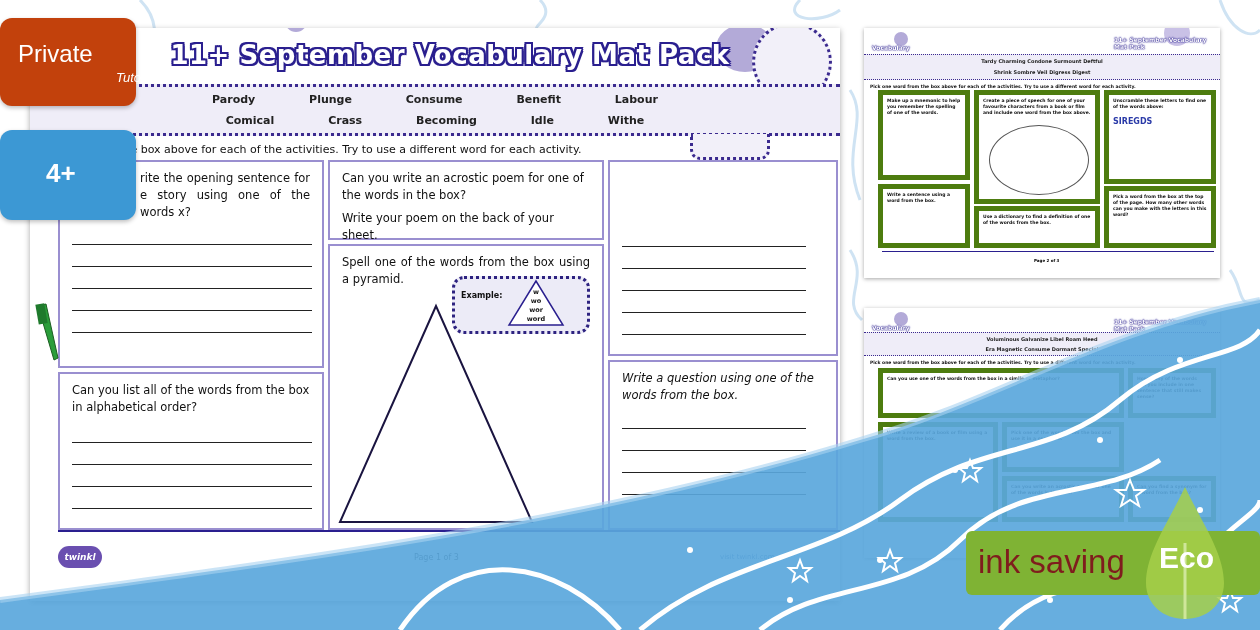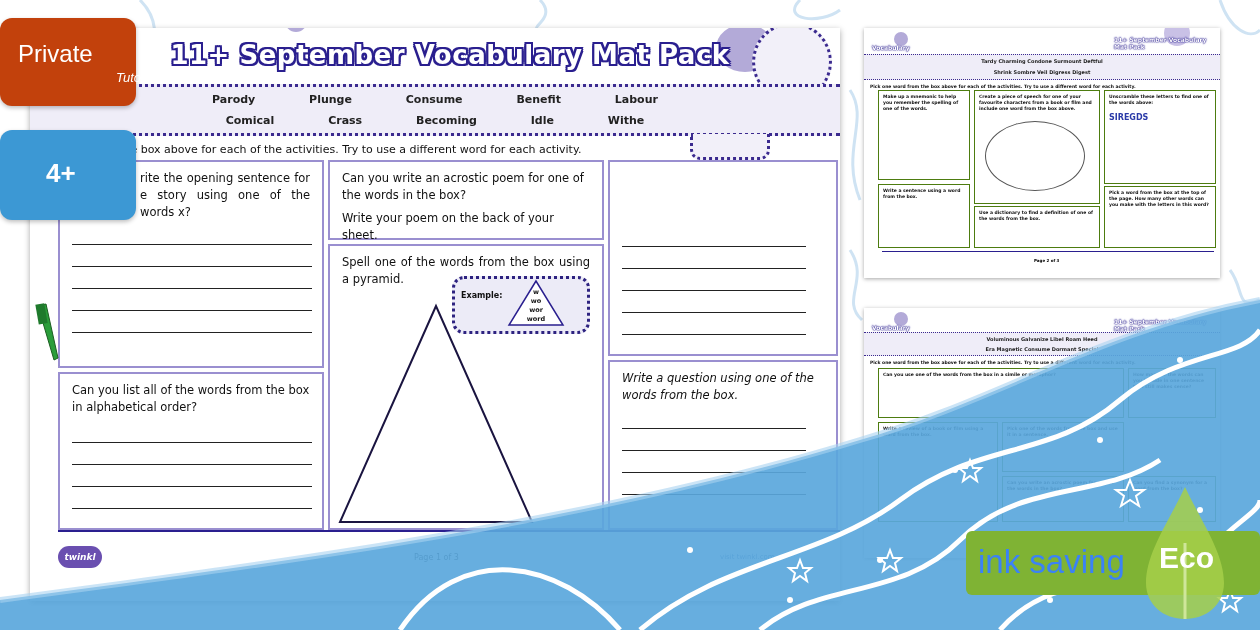--- a/index.html
+++ b/index.html
@@ -66,28 +66,28 @@
   .badge-private .b2 { position: absolute; left: 72px; top: 52px; font-size: 13px; font-style: italic; margin-left: 44px; }
   .badge-11 { left: 0; top: 130px; width: 136px; height: 90px; background: #3c98d4; }
   .badge-11 .b1 { position: absolute; left: 46px; top: 28px; font-size: 26px; font-weight: bold; }
   .thumb {
     position: absolute; background: #fff; box-shadow: 0 1px 4px rgba(0,0,0,0.35); z-index: 2; overflow: hidden;
   }
   .t-band { position: absolute; left: 0; width: 100%; background: #efedf8; border-top: 1px dotted #3b2a8f; border-bottom: 1px dotted #3b2a8f; }
   .t-title { position: absolute; font-size: 6px; font-weight: bold; color: #fff; text-shadow: 0 0 1px #2a1f8f, 0 0 1px #2a1f8f, 0 0 2px #2a1f8f; }
   .t-words { position: absolute; left: 0; width: 100%; text-align: center; font-size: 5px; font-weight: bold; color: #222; }
   .t-inst { position: absolute; left: 6px; font-size: 4.5px; font-weight: bold; color: #111; }
-  .t-box { position: absolute; border: 1px solid #4d7c0f; padding-left: 16px; }
+  .t-box { position: absolute; border: 5px solid #4d7c0f; padding-left: 16px; }
   .t-text { position: absolute; left: 4px; right: 4px; top: 3px; font-size: 4.5px; font-weight: bold; color: #111; line-height: 6px; }
   .wave { position: absolute; inset: 0; z-index: 3; pointer-events: none; }
   .eco {
     position: absolute; left: 966px; top: 531px; width: 294px; height: 64px; z-index: 6;
   }
   .eco-bar { position: absolute; left: 0; top: 0; width: 294px; height: 64px; background: #7fb334; border-radius: 6px; }
-  .eco-text { position: absolute; left: 12px; top: 12px; font-family: "Liberation Sans", sans-serif; font-size: 33px; color: #3b82f6; }
+  .eco-text { position: absolute; left: 12px; top: 12px; font-family: "Liberation Sans", sans-serif; font-size: 33px; color: #7f1d1d; }
   .eco-label { position: absolute; left: 193px; top: 10px; font-family: "Liberation Sans", sans-serif; font-size: 30px; font-weight: bold; color: #fff; }
 </style>
 </head>
 <body>
 
 <svg class="bg-swirls" width="1260" height="630">
   <g fill="none" stroke="#cfe3f3" stroke-width="3">
     <path d="M140 0 C 180 40, 120 80, 170 110"></path>
     <path d="M540 0 C 560 20, 520 30, 545 30"></path>
     <path d="M800 0 C 780 20, 820 25, 840 10"></path>

